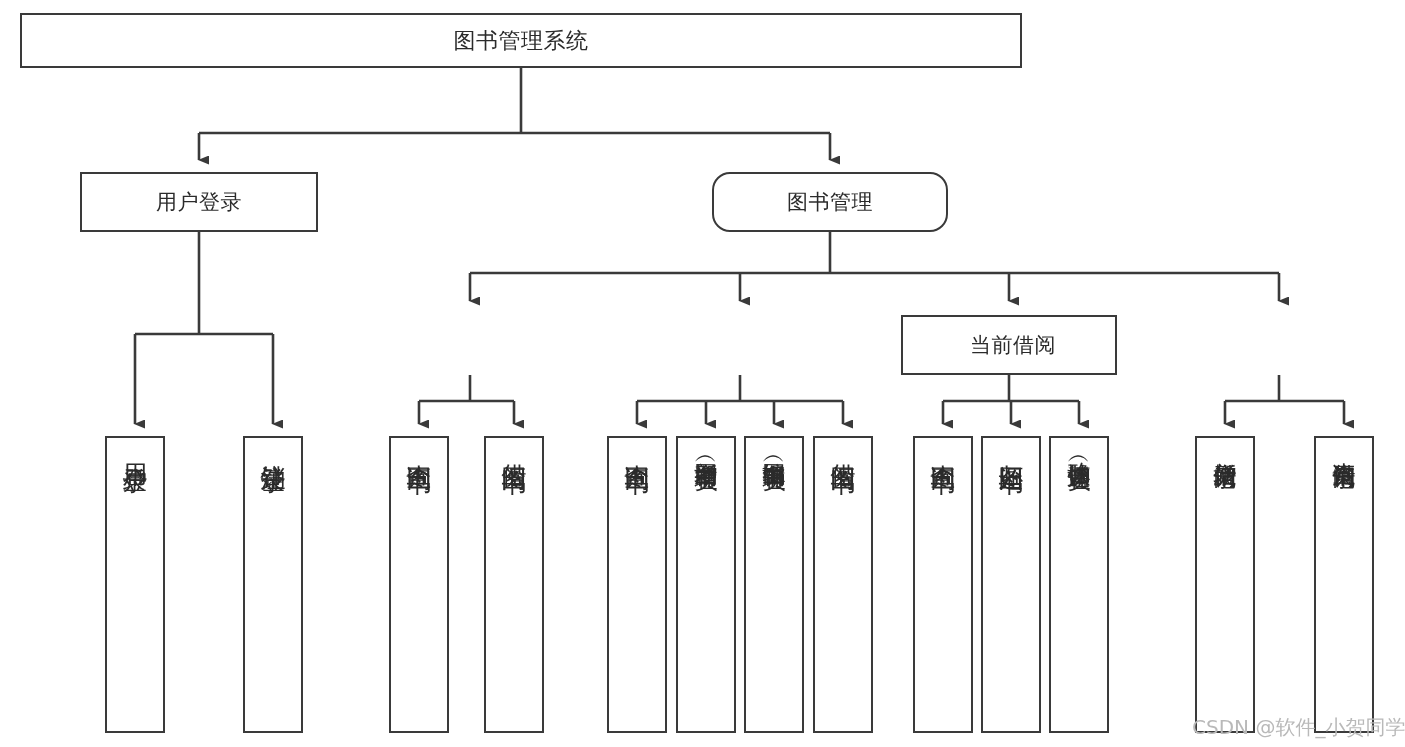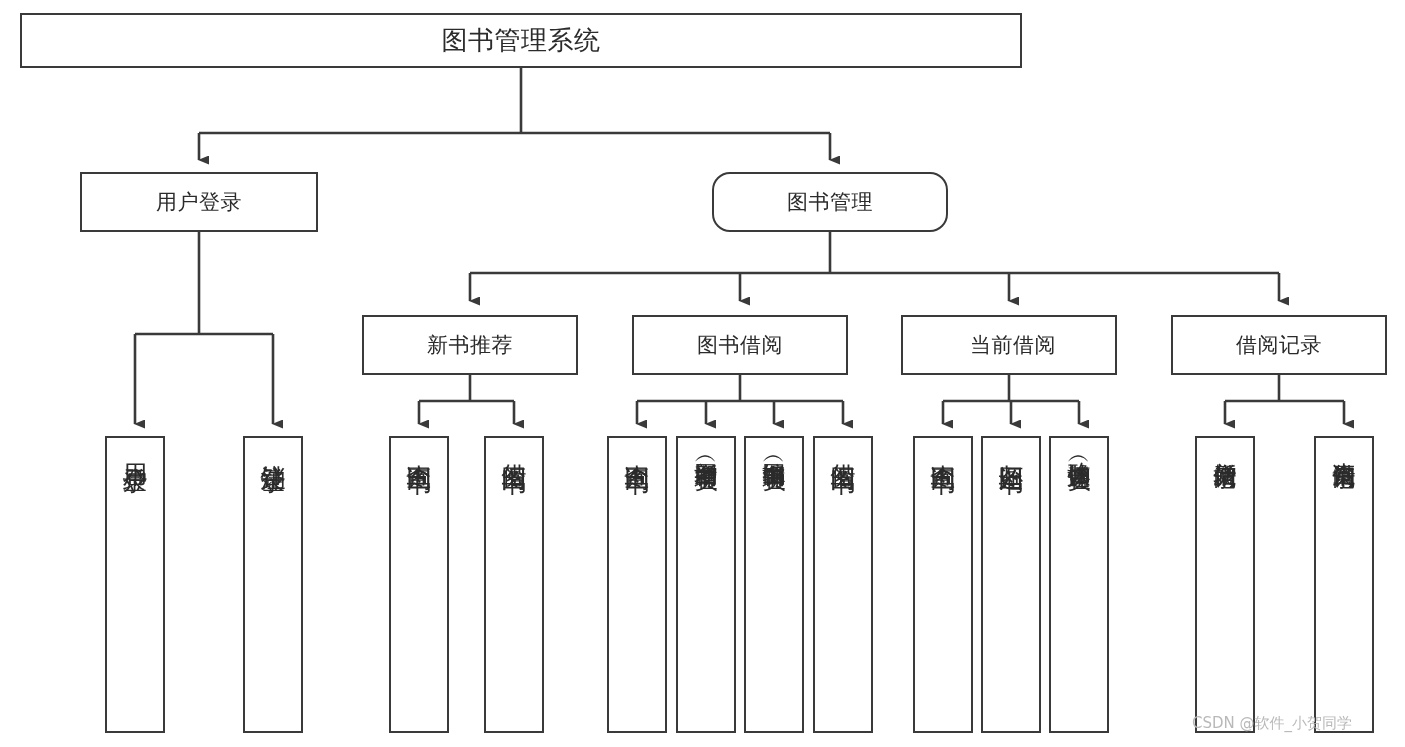--- a/index.html
+++ b/index.html
@@ -23,42 +23,42 @@
     color:#2b2b2b;
   }
   .node .lbl{
     display:block;
     text-align:center;
     line-height:1.18;
     letter-spacing:0.5px;
   }
   
   .h .lbl{font-size:21px;}
-  #n-root .lbl{font-size:26px;}
+  #n-root .lbl{font-size:22px;}
 
   
   .v{
     align-items:flex-start;
     justify-content:center;
     padding-top:6px;
   }
   .v .lbl{
     writing-mode:vertical-rl;
     text-orientation:upright;
     font-size:25px;
     line-height:1.0;
     letter-spacing:2px;
     white-space:nowrap;
   }
   .v.small .lbl{font-size:23px;letter-spacing:1px;}
 
   #watermark{
     position:absolute;
     left:1192px;top:714px;
-    font-size:15px;
+    font-size:20px;
     color:#b9b9b9;
     white-space:nowrap;
     font-family:"DejaVu Sans","Liberation Sans",sans-serif;
     pointer-events:none;
   }
 </style>
 </head>
 <body>
 
 <div id="stage">
@@ -117,31 +117,22 @@
     <span class="lbl">图书管理系统</span>
   </div>
 
   <div class="node h" style="left:80px;top:172px;width:238px;height:60px;">
     <span class="lbl">用户登录</span>
   </div>
   <div class="node h" style="left:712px;top:172px;width:236px;height:60px;border-radius:18px;">
     <span class="lbl">图书管理</span>
   </div>
 
-  <div class="node h" style="left:362px;top:315px;width:216px;height:60px;">
-    <span class="lbl">新书推荐</span>
-  </div>
-  <div class="node h" style="left:632px;top:315px;width:216px;height:60px;">
-    <span class="lbl">图书借阅</span>
-  </div>
   <div class="node h" style="left:901px;top:315px;width:216px;height:60px;padding-left:8px;">
     <span class="lbl">当前借阅</span>
-  </div>
-  <div class="node h" style="left:1171px;top:315px;width:216px;height:60px;">
-    <span class="lbl">借阅记录</span>
   </div>
 
   <div class="node v" style="left:105px;top:436px;width:60px;height:297px;">
     <span class="lbl">用户登录</span>
   </div>
   <div class="node v" style="left:243px;top:436px;width:60px;height:297px;">
     <span class="lbl">注销登录</span>
   </div>
 
   <div class="node v" style="left:389px;top:436px;width:60px;height:297px;">

